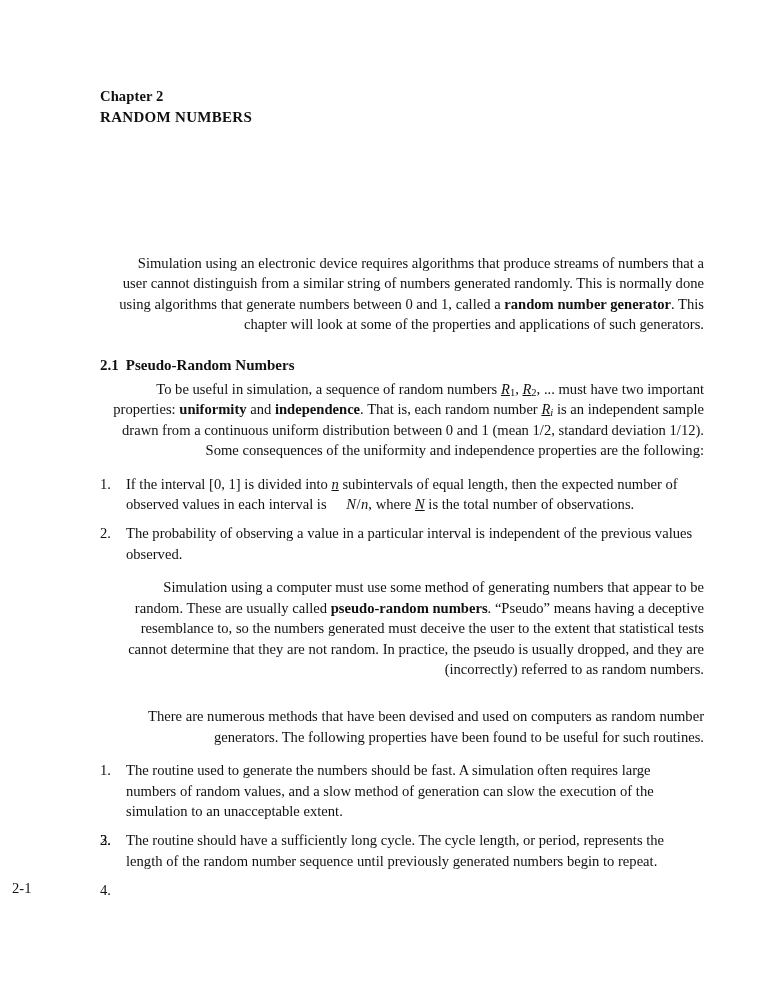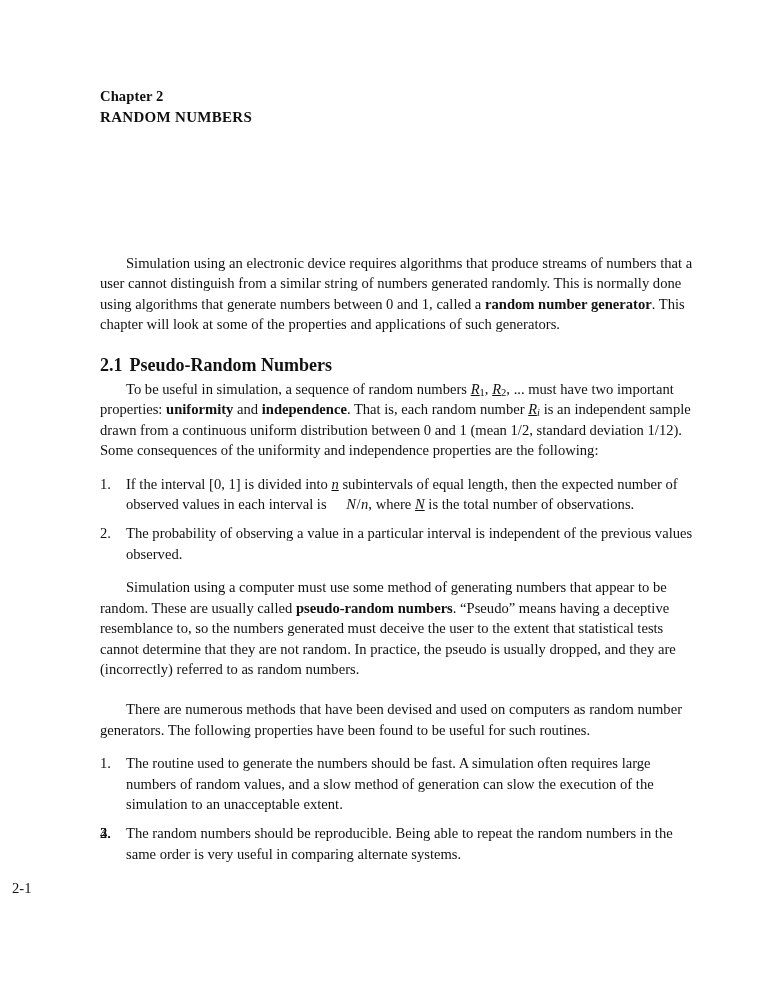--- a/index.html
+++ b/index.html
@@ -45,32 +45,32 @@
   }
 
   
   .gap-after-head { height: 126px; }
 
   
   p.body {
     margin: 0;
     font-size: 14.6px;
     line-height: 20.4px;
-    text-align: left;
+    text-align: right;
     text-indent: 0;
   }
-  p.body + p.body { margin-top: 20px; }
+  p.body + p.body { margin-top: 27px; }
   .indent { display: inline-block; width: 26px; }
 
   b, strong { font-weight: bold; }
 
   
   h2.section {
     margin: 20px 0 0 0;
-    font-size: 18px;
+    font-size: 15px;
     line-height: 20.4px;
     font-weight: bold;
   }
   h2.section .num { margin-right: 7px; }
 
   .after-section { margin-top: 4px !important; }
 
   
   ol.numlist {
     margin: 13px 0 0 0;
@@ -145,21 +145,21 @@
       <li><span class="marker">2.</span><span>The probability of observing a value in a particular interval is independent of the previous values observed.</span></li>
     </ol>
 
     <p class="body" style="margin-top:13px"><span class="indent"></span><span>Simulation using a computer must use some method of generating numbers that appear to be random. These are usually called </span><b>pseudo-random numbers</b><span>. “Pseudo” means having a deceptive resemblance to, so the numbers generated must deceive the user to the extent that statistical tests cannot determine that they are not random. In practice, the pseudo is usually dropped, and they are (incorrectly) referred to as random numbers.</span></p>
 
     <p class="body"><span class="indent"></span><span>There are numerous methods that have been devised and used on computers as random number generators. The following properties have been found to be useful for such routines.</span></p>
 
     <ol class="numlist">
       <li><span class="marker">1.</span><span>The routine used to generate the numbers should be fast. A simulation often requires large numbers of random values, and a slow method of generation can slow the execution of the simulation to an unacceptable extent.</span></li>
       <li><span class="marker">2.</span></li>
-      <li><span class="marker">3.</span></li>
-      <li><span class="marker">4.</span><span>The random numbers should be reproducible. Being able to repeat the random numbers in the same order is very useful in comparing alternate systems.</span></li>
+      <li><span class="marker">3.</span><span>The routine should have a sufficiently long cycle. The cycle length, or period, represents the length of the random number sequence until previously generated numbers begin to repeat.</span></li>
+      <li><span class="marker">4.</span></li>
     </ol>
 
   </div>
 
   <div class="page-number">2-1</div>
 
 </div>
 
 </body></html>

